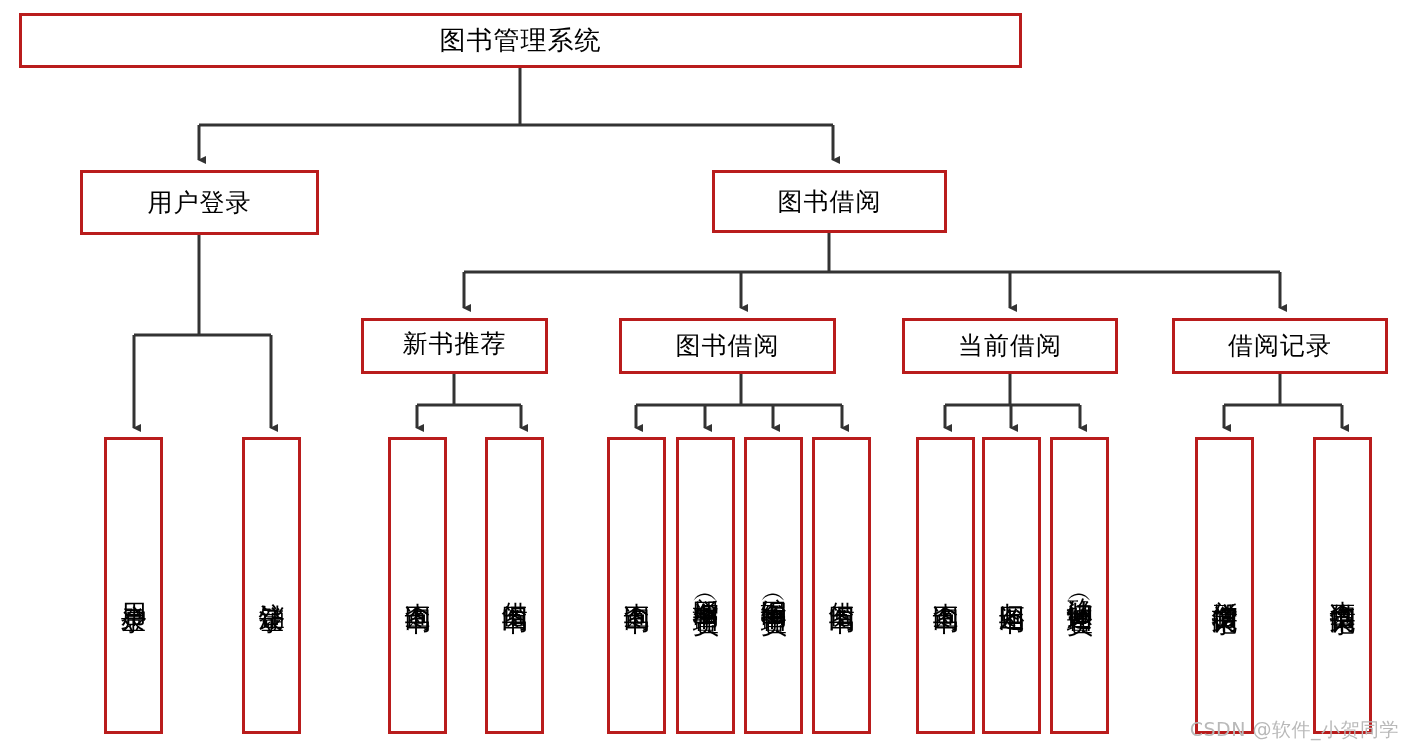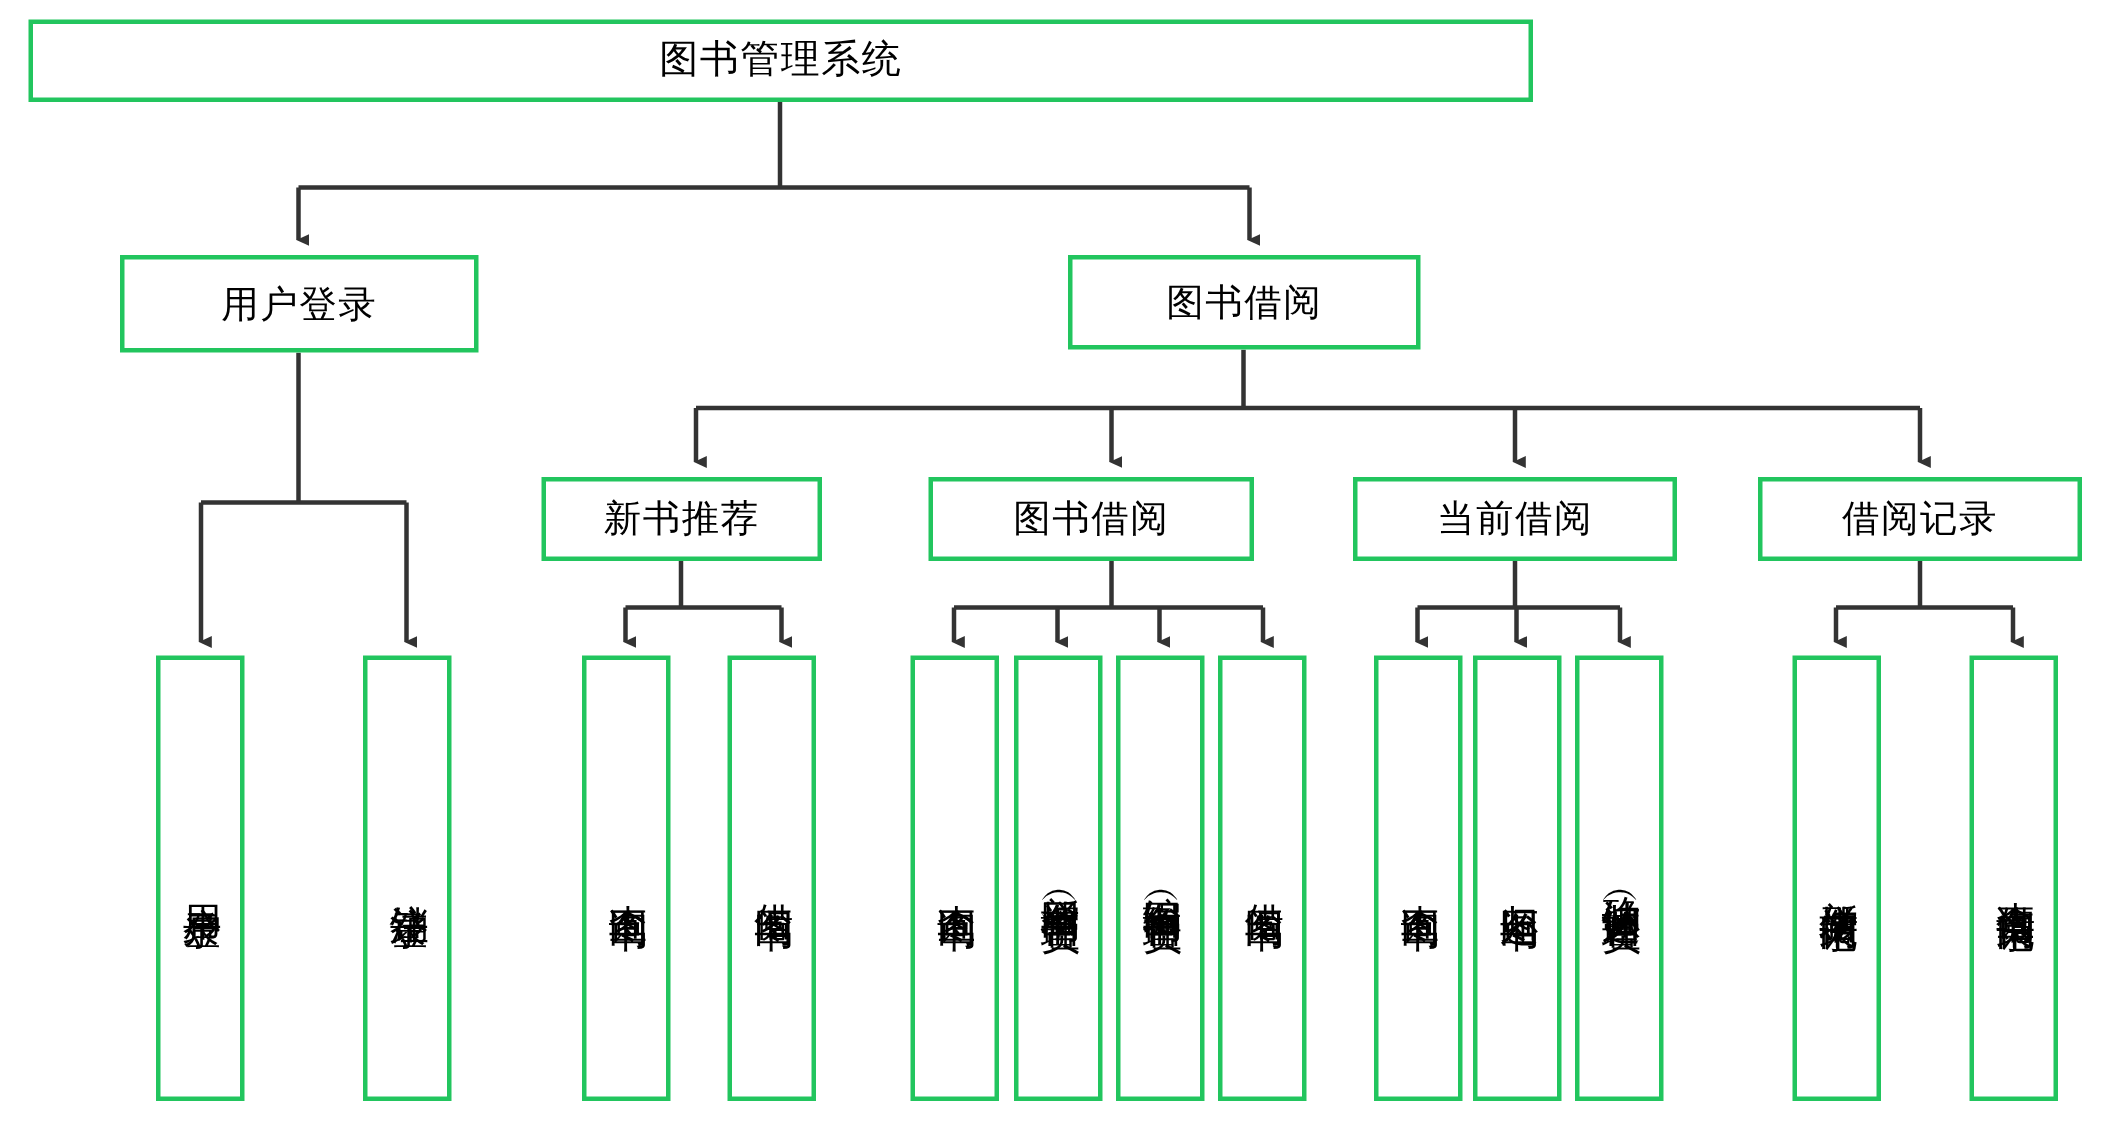--- a/index.html
+++ b/index.html
@@ -21,21 +21,21 @@
     position: absolute;
     left: 0;
     top: 0;
     width: 1405px;
     height: 747px;
     pointer-events: none;
   }
   .node {
     position: absolute;
     box-sizing: border-box;
-    border: 3px solid #22c55e;
+    border: 3px solid #b91c1c;
     background: #ffffff;
     display: flex;
     align-items: center;
     justify-content: center;
     text-align: center;
     color: #000000;
     overflow: hidden;
   }
   .node.h {
     font-size: 25px;
@@ -128,21 +128,21 @@
     <span>图书管理系统</span>
   </div>
 
   <div class="node h" style="left:80px; top:170px; width:239px; height:65px;">
     <span>用户登录</span>
   </div>
   <div class="node h" style="left:712px; top:170px; width:235px; height:63px;">
     <span>图书借阅</span>
   </div>
 
-  <div class="node h" style="left:361px; top:318px; width:187px; height:56px;">
+  <div class="node h" style="left:361px; top:318px; width:187px; height:56px;font-family:Liberation Mono, monospace;">
     <span>新书推荐</span>
   </div>
   <div class="node h" style="left:619px; top:318px; width:217px; height:56px;">
     <span>图书借阅</span>
   </div>
   <div class="node h" style="left:902px; top:318px; width:216px; height:56px;">
     <span>当前借阅</span>
   </div>
   <div class="node h" style="left:1172px; top:318px; width:216px; height:56px;">
     <span>借阅记录</span>
@@ -185,14 +185,15 @@
     <span class="vtxt">确认归还（管理员）</span>
   </div>
 
   <div class="node v" style="left:1195px; top:437px; width:59px; height:297px;">
     <span class="vtxt">新增借阅记录</span>
   </div>
   <div class="node v" style="left:1313px; top:437px; width:59px; height:297px;">
     <span class="vtxt">查询借阅记录</span>
   </div>
 
+  <div id="watermark">CSDN @软件_小贺同学</div>
 
 </div>
 
 </body></html>

